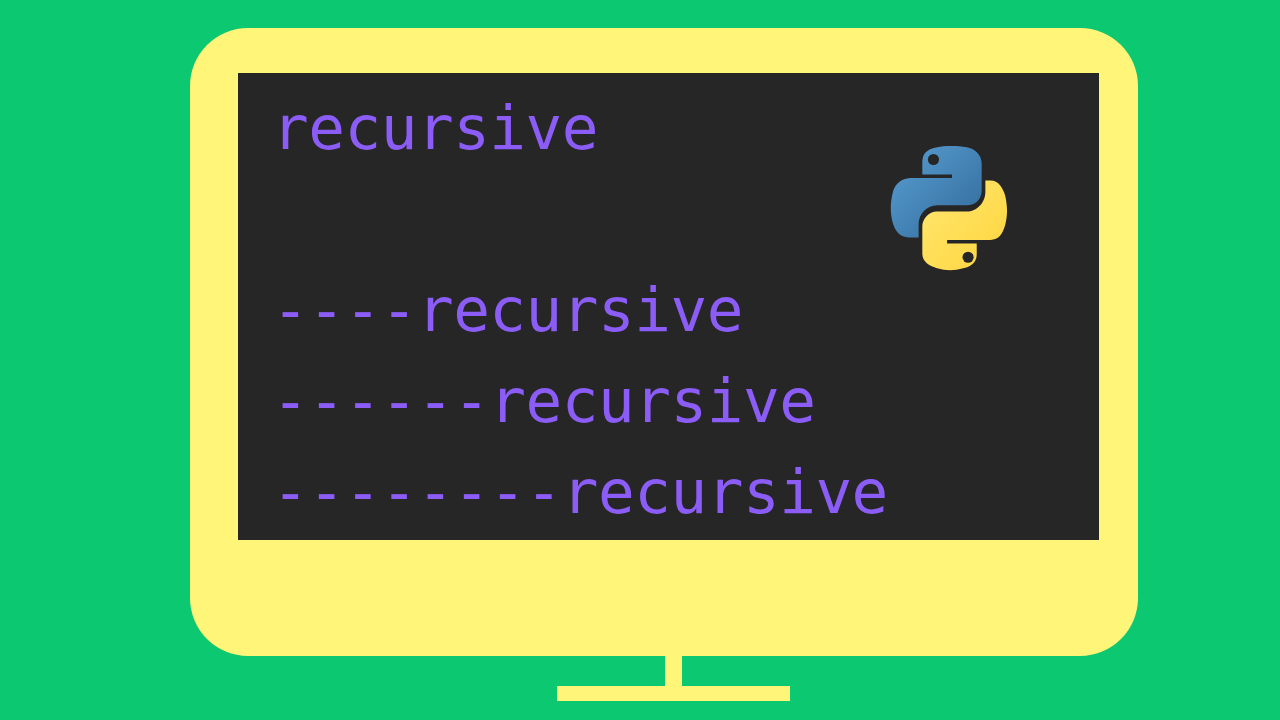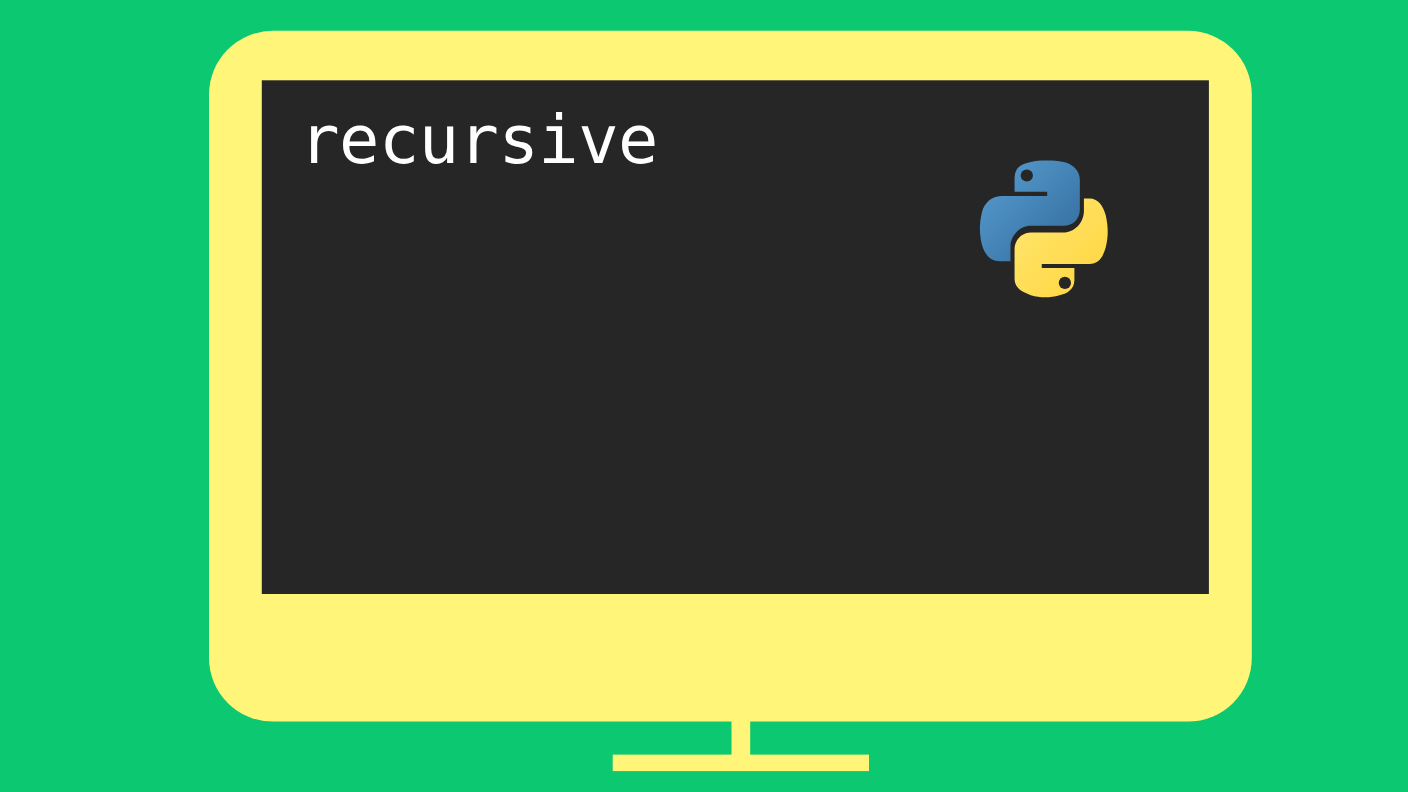--- a/index.html
+++ b/index.html
@@ -1,29 +1,32 @@
 <!DOCTYPE html>
 <html><head>
 <meta charset="utf-8">
 <style>
   html,body{margin:0;padding:0;}
   body{width:1280px;height:720px;overflow:hidden;position:relative;background:#0cc870;}
   .monitor{position:absolute;left:190px;top:28px;width:948px;height:628px;background:#fff578;border-radius:58px;}
   .screen{position:absolute;left:48px;top:45px;width:861px;height:467px;background:#262626;}
-  .line{position:absolute;left:34px;font-family:"DejaVu Sans Mono","Liberation Mono",monospace;color:#ffffff;font-size:61px;line-height:1;white-space:pre;letter-spacing:-0.5px;}
+  .line{position:absolute;left:34px;font-family:"DejaVu Sans Mono","Liberation Mono",monospace;color:#8b5cf6;font-size:61px;line-height:1;white-space:pre;letter-spacing:-0.5px;}
   .stem{position:absolute;left:665px;top:650px;width:17px;height:40px;background:#fff578;}
   .base{position:absolute;left:557px;top:686px;width:233px;height:15px;background:#fff578;}
   .logo{position:absolute;left:646px;top:68px;width:136px;height:136px;}
 </style>
 </head>
 <body>
 
 <div class="monitor">
   <div class="screen">
     <div class="line" style="top:24px">recursive</div>
+    <div class="line" style="top:206px">----recursive</div>
+    <div class="line" style="top:297px">------recursive</div>
+    <div class="line" style="top:388px">--------recursive</div>
 
     <svg class="logo" viewBox="0 0 110 110">
       <defs>
         <linearGradient id="gb" x1="0" y1="0" x2="1" y2="1">
           <stop offset="0" stop-color="#5a9fd4"></stop>
           <stop offset="1" stop-color="#306998"></stop>
         </linearGradient>
         <linearGradient id="gy" x1="0" y1="0" x2="1" y2="1">
           <stop offset="0" stop-color="#ffe873"></stop>
           <stop offset="1" stop-color="#ffd43b"></stop>

